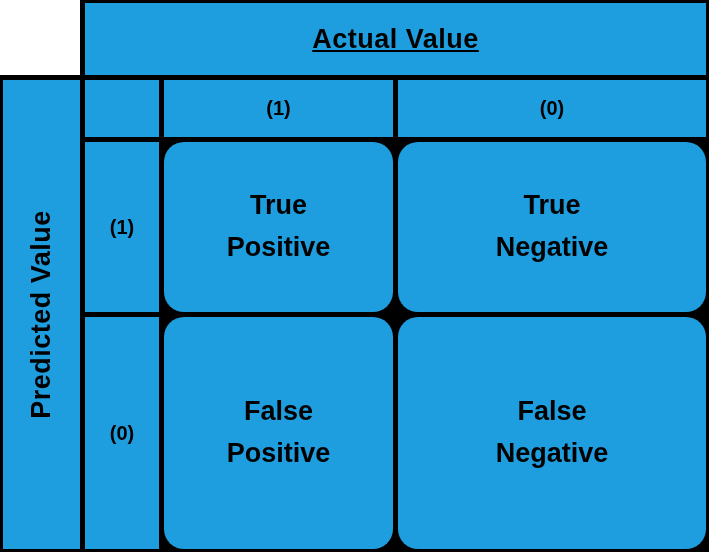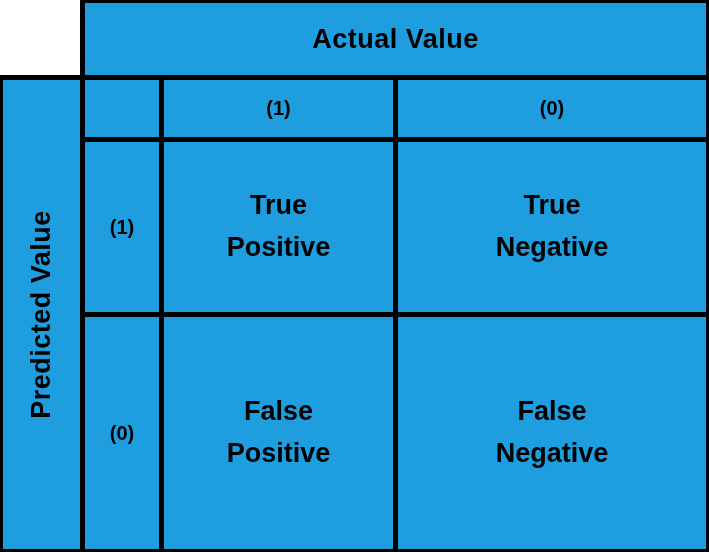--- a/index.html
+++ b/index.html
@@ -20,20 +20,21 @@
   
   .actual-header {
     position: absolute;
     left: 80px;
     top: 0;
     width: 629px;
     height: 80px;
     background: var(--line-black, #000000);
     padding: 3px 3px 5px 5px;
     box-sizing: border-box;
+    text-decoration: underline;
   }
   .actual-header-inner {
     width: 100%;
     height: 100%;
     background: var(--cell-blue, #1E9EDF);
     display: flex;
     align-items: center;
     justify-content: center;
   }
   .axis-title {
@@ -89,20 +90,21 @@
     font-weight: bold;
     text-align: center;
   }
   .header-label {
     font-size: 20px;
   }
   .data-cell {
     font-size: 27px;
     line-height: 1.55;
     white-space: pre-line;
+    border-radius: 20px;
   }
 </style>
 </head>
 <body>
 
 <div class="canvas">
 
   <div class="actual-header">
     <div class="actual-header-inner">
       <span class="axis-title">Actual Value</span>

